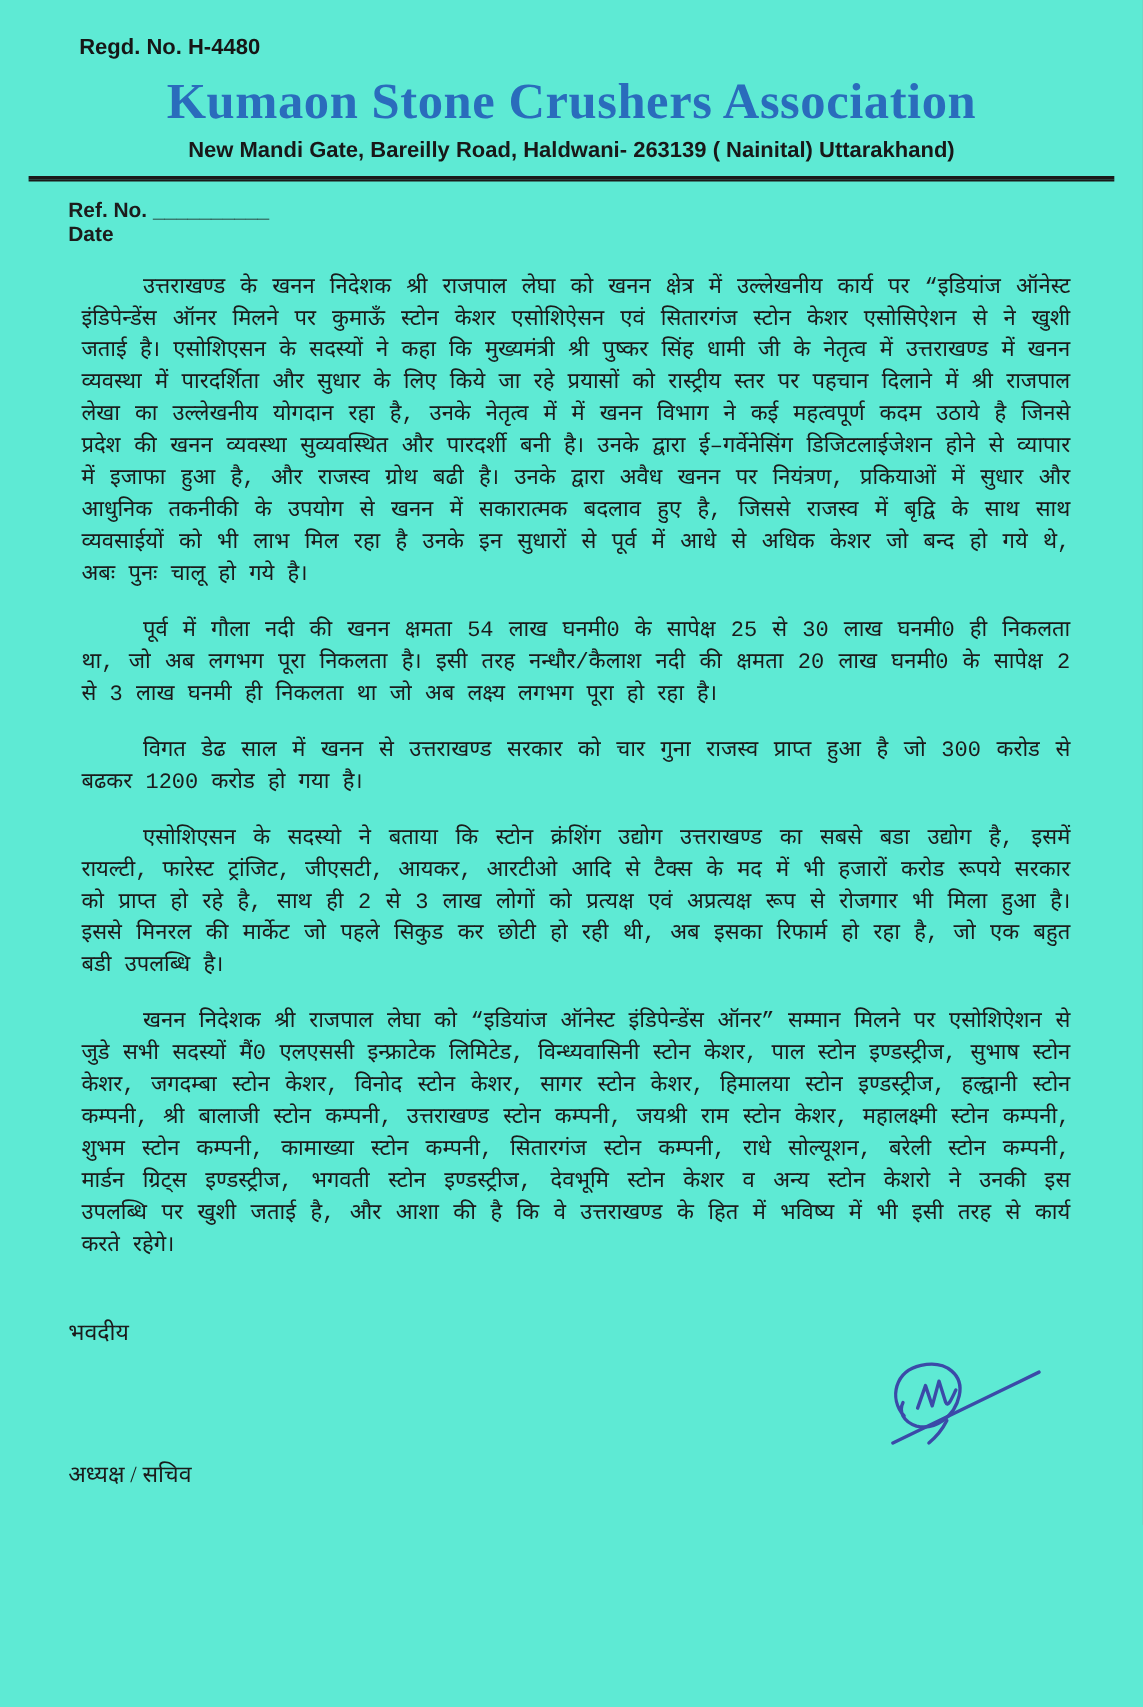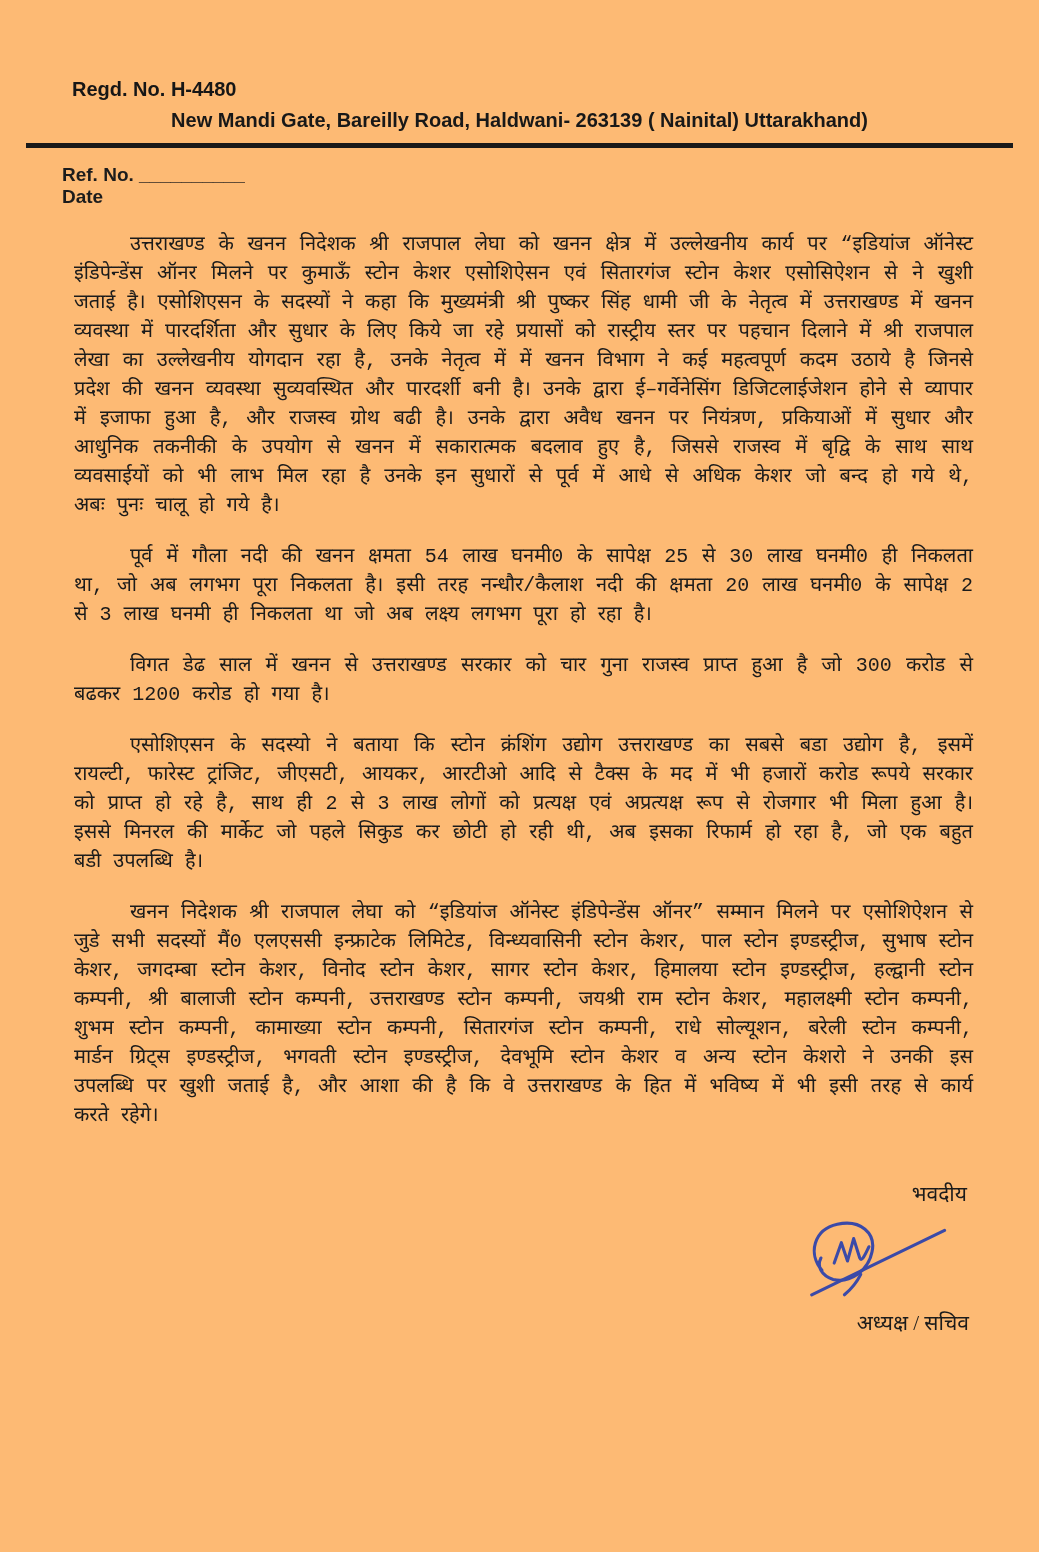--- a/index.html
+++ b/index.html
@@ -1,25 +1,25 @@
 <!DOCTYPE html>
 <html><head>
 <meta charset="utf-8">
 <style>
   * { margin: 0; padding: 0; box-sizing: border-box; }
   html, body { background: #9a9a9a; }
   .page {
     width: 1039px;
     height: 1552px;
     margin: 0 auto;
-    background: #fdba74;
+    background: #5eead4;
     color: #1c1c1c;
     position: relative;
     overflow: hidden;
-    padding-top: 78px;
+    padding-top: 32px;
   }
   .inner { padding-left: 62px; padding-right: 66px; }
 
   .regd {
     font-family: "Liberation Sans", sans-serif;
     font-weight: bold;
     font-size: 20px;
     color: #161616;
     padding-left: 10px;
   }
@@ -82,21 +82,21 @@
     margin-left: 12px;
   }
   .bodytext p { text-indent: 56px; margin-bottom: 22px; }
   .bodytext p:last-child { margin-bottom: 0; }
 
   .signoff {
     margin-top: 48px;
     font-family: "Liberation Serif", serif;
     font-size: 21px;
     color: #1b1b1b;
-    text-align: right;
+    text-align: left;
     line-height: 1.55;
   }
   .signoff .closing { padding-right: 6px; }
   .signoff .org-hi { padding-right: 2px; }
   .sig-wrap {
     display: flex;
     justify-content: flex-end;
     padding-right: 18px;
     margin-top: 2px;
     margin-bottom: 2px;
@@ -105,20 +105,21 @@
 </style>
 </head>
 <body>
 
 <div class="page">
 
   <div class="inner">
     <div class="regd">Regd. No. H-4480</div>
   </div>
 
+  <div class="org">Kumaon Stone Crushers Association</div>
   <div class="addr">New Mandi Gate, Bareilly Road, Haldwani- 263139 ( Nainital) Uttarakhand)</div>
 
   <div class="rule-double"></div>
 
   <div class="inner">
     <div class="refrow">
       <span class="ref">Ref. No. __________</span>
       <span class="date">Date</span>
     </div>
 

